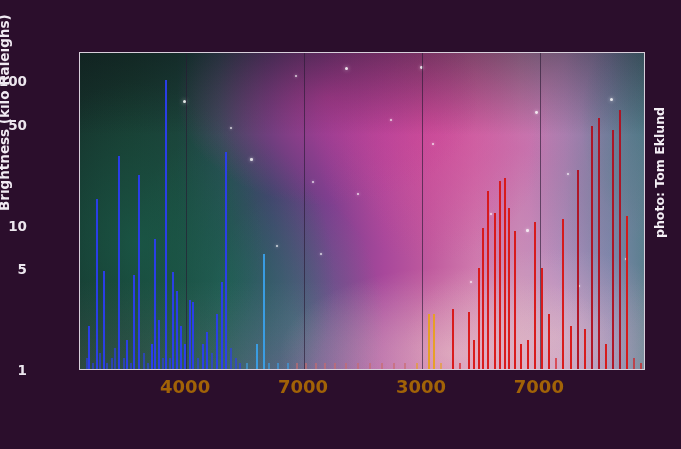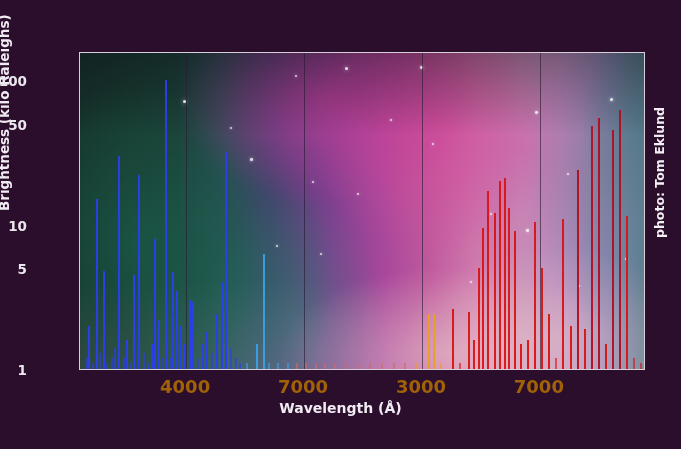--- a/index.html
+++ b/index.html
@@ -106,21 +106,20 @@
   
   .spec-line { position: absolute; bottom: 0; width: 2px; }
 </style>
 </head>
 <body>
 
 <div id="root">
 
 
   <div id="yaxis-title">Brightness (kilo Raleighs)</div>
-  <div id="xaxis-title">Wavelength (Å)</div>
   <div id="photo-credit">photo: Tom Eklund</div>
 
   <div id="plot-area">
     <div class="bg-layer" id="bg-base"></div>
     <div class="bg-layer" id="bg-glow2"></div>
     <div class="bg-layer" id="bg-glow1"></div>
     <div class="bg-layer" id="bg-glow3"></div>
     <div class="bg-layer" id="bg-vignette"></div>
     <div id="stars">
         <div class="star" style="left: 103px; top: 47px; width: 3.2px; height: 3.2px; opacity: 0.87; box-shadow: rgba(255, 255, 255, 0.8) 0px 0px 4px;"></div>

